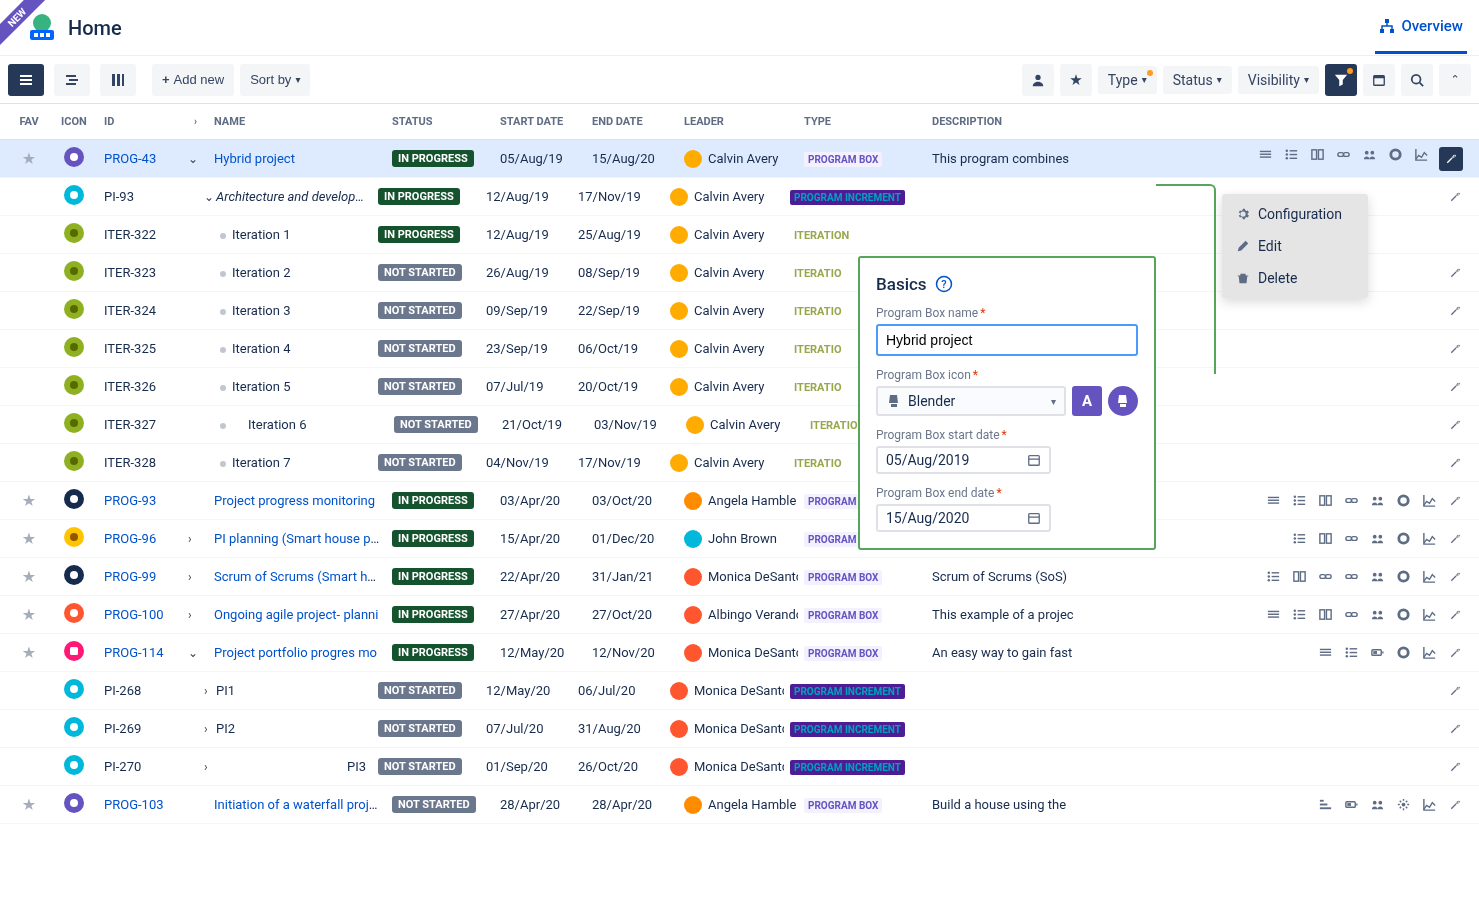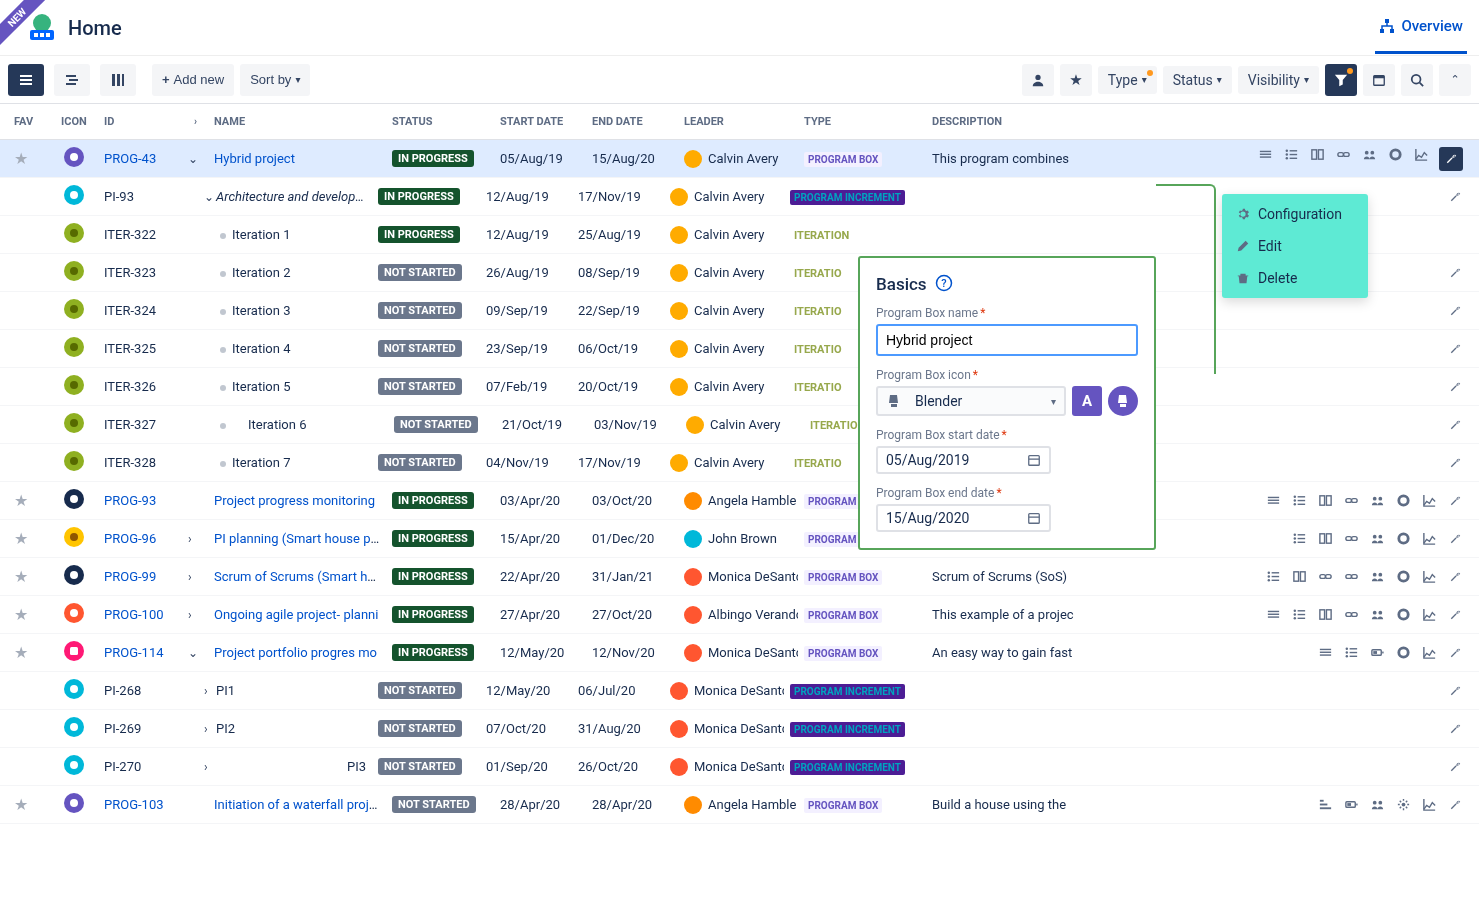--- a/index.html
+++ b/index.html
@@ -19,21 +19,21 @@
 .btn svg { width: 16px; height: 16px; }
 .btn-group { display: flex; gap: 4px; margin-right: 10px; }
 .toolbar-right { margin-left: auto; display: flex; align-items: center; gap: 6px; }
 .filter-pill { background: #f4f5f7; padding: 6px 10px; border-radius: 3px; font-size: 14px; color: #344563; display: inline-flex; align-items: center; cursor: pointer; position: relative; }
 .filter-pill .chev { margin-left: 4px; font-size: 10px; }
 .orange-dot { width: 6px; height: 6px; background: #ff991f; border-radius: 50%; position: absolute; top: 4px; right: 4px; }
 .sq-btn { width: 32px; height: 32px; background: #f4f5f7; border-radius: 3px; display: inline-flex; align-items: center; justify-content: center; cursor: pointer; color: #344563; position: relative; }
 .sq-btn.dark { background: #253858; color: #fff; }
 .table-head { display: flex; align-items: center; height: 36px; padding: 0 8px; font-size: 11px; font-weight: 700; color: #5e6c84; border-bottom: 1px solid #dfe1e6; }
 .col { padding: 0 6px; flex-shrink: 0; }
-.c-fav { width: 42px; text-align: left; }
+.c-fav { width: 42px; text-align: center; }
 .c-icon { width: 48px; text-align: center; }
 .c-id { width: 90px; }
 .c-exp { width: 20px; }
 .c-name { width: 178px; overflow: hidden; white-space: nowrap; text-overflow: ellipsis; }
 .c-status { width: 108px; }
 .c-start { width: 92px; }
 .c-end { width: 92px; }
 .c-leader { width: 120px; display: flex; align-items: center; overflow: hidden; white-space: nowrap; }
 .c-type { width: 128px; }
 .c-desc { width: 160px; overflow: hidden; white-space: nowrap; text-overflow: ellipsis; }
@@ -49,32 +49,32 @@
 .type-tag { font-size: 10px; font-weight: 700; padding: 2px 4px; border-radius: 2px; }
 .type-tag.pb { background: #f3f0ff; color: #6554c0; }
 .type-tag.pi { background: #4c1d95; color: #00a3bf; }
 .type-tag.it { color: #97a84c; font-size: 11px; font-weight: 700; }
 .avatar { width: 18px; height: 18px; border-radius: 50%; margin-right: 6px; flex-shrink: 0; }
 .expand { color: #344563; cursor: pointer; font-size: 12px; display: inline-block; }
 .act-icon { color: #5e6c84; cursor: pointer; width: 16px; height: 16px; display: inline-flex; align-items: center; justify-content: center; }
 .act-icon.dark { background: #253858; color: #fff; border-radius: 3px; width: 24px; height: 24px; }
 .tree-dot { width: 6px; height: 6px; background: #c1c7d0; border-radius: 50%; display: inline-block; margin-right: 8px; }
 .popup { position: absolute; border: 2px solid #57a55a; border-radius: 3px; background: #fff; padding: 16px; width: 298px; top: 256px; left: 858px; z-index: 10; }
-.popup h3 { font-size: 17px; font-weight: 500; color: #172b4d; margin-bottom: 12px; display: flex; align-items: flex-start; }
+.popup h3 { font-size: 17px; font-weight: 500; color: #172b4d; margin-bottom: 12px; display: flex; align-items: center; }
 .popup h3 svg { margin-left: 8px; }
 .popup label { font-size: 12px; color: #6b778c; display: block; margin-bottom: 4px; }
 .popup label .req { color: #de350b; margin-left: 2px; }
 .popup input[type=text] { width: 100%; border: 2px solid #4c9aff; border-radius: 3px; padding: 6px 8px; font-size: 14px; margin-bottom: 12px; outline: none; }
 .popup .icon-row { display: flex; gap: 6px; align-items: center; margin-bottom: 12px; }
-.icon-select { flex: 1; border: 2px solid #dfe1e6; border-radius: 3px; padding: 5px 8px; font-size: 14px; background: #fafbfc; display: flex; align-items: center; cursor: pointer; gap: 7px; }
+.icon-select { flex: 1; border: 2px solid #dfe1e6; border-radius: 3px; padding: 5px 8px; font-size: 14px; background: #fafbfc; display: flex; align-items: center; cursor: pointer; }
 .letter-box { width: 30px; height: 30px; background: #6554c0; color: #fff; border-radius: 3px; display: flex; align-items: center; justify-content: center; font-weight: 700; font-size: 15px; }
 .circ-box { width: 30px; height: 30px; background: #6554c0; color: #fff; border-radius: 50%; display: flex; align-items: center; justify-content: center; }
 .date-row { display: flex; align-items: center; border: 2px solid #dfe1e6; border-radius: 3px; padding: 4px 8px; width: 175px; margin-bottom: 12px; }
 .date-row span { flex: 1; font-size: 14px; }
-.menu { position: absolute; background: #5eead4; border-radius: 3px; box-shadow: 0 4px 12px rgba(0,0,0,0.15); width: 146px; top: 194px; left: 1222px; z-index: 11; padding: 4px 0; }
+.menu { position: absolute; background: #e5e5e5; border-radius: 3px; box-shadow: 0 4px 12px rgba(0,0,0,0.15); width: 146px; top: 194px; left: 1222px; z-index: 11; padding: 4px 0; }
 .menu-item { padding: 8px 14px; font-size: 14px; color: #172b4d; cursor: pointer; display: flex; align-items: center; }
 .menu-item svg { margin-right: 8px; color: #5e6c84; width: 14px; height: 14px; }
 .connector-line { position: absolute; border-top: 2px solid #57a55a; border-right: 2px solid #57a55a; top: 184px; left: 1156px; width: 60px; height: 190px; border-top-right-radius: 6px; z-index: 5; pointer-events: none; }
 .chev-head { font-size: 10px; color: #5e6c84; margin-left: auto; margin-right: 4px; }
 </style>
 </head>
 <body>
 
 <div class="header">
   <div class="new-badge">
@@ -405,21 +405,21 @@
       <div class="col c-fav"></div>
       <div class="col c-icon"><span class="pi-icon" style="background:#8fb021">
           <svg width="20" height="20" viewBox="0 0 20 20">
             <circle cx="10" cy="10" r="4" fill="#576a00"></circle>
           </svg>
         </span></div>
       <div class="col c-id"><span>ITER-326</span></div>
       <div class="col c-exp" style="padding-left: 32px;"><span class="tree-dot"></span></div>
       <div class="col c-name" style="width: 146px;"><span>Iteration 5</span></div>
       <div class="col c-status"><span class="badge not-started">NOT STARTED</span></div>
-      <div class="col c-start">07/Feb/19</div>
+      <div class="col c-start">07/Jul/19</div>
       <div class="col c-end">20/Oct/19</div>
       <div class="col c-leader">
         <span class="avatar" style="background:#ffab00"></span>
         <span>Calvin Avery</span>
       </div>
       <div class="col c-type"><span class="type-tag it">ITERATIO</span></div>
       <div class="col c-desc"></div>
       <div class="col c-actions">
         <span class="act-icon">
           <svg width="15" height="15" viewBox="0 0 16 16" fill="#5e6c84">
@@ -863,21 +863,21 @@
       <div class="col c-fav"></div>
       <div class="col c-icon"><span class="pi-icon" style="background:#00b8d9">
           <svg width="20" height="20" viewBox="0 0 20 20">
             <circle cx="10" cy="10" r="4" fill="#fff"></circle>
           </svg>
         </span></div>
       <div class="col c-id"><span>PI-269</span></div>
       <div class="col c-exp" style="padding-left: 16px;"><span class="expand">›</span></div>
       <div class="col c-name" style="width: 162px;"><span>PI2</span></div>
       <div class="col c-status"><span class="badge not-started">NOT STARTED</span></div>
-      <div class="col c-start">07/Oct/20</div>
+      <div class="col c-start">07/Jul/20</div>
       <div class="col c-end">31/Aug/20</div>
       <div class="col c-leader">
         <span class="avatar" style="background:#ff5630"></span>
         <span>Monica DeSanto</span>
       </div>
       <div class="col c-type"><span class="type-tag pi">PROGRAM INCREMENT</span></div>
       <div class="col c-desc"></div>
       <div class="col c-actions">
         <span class="act-icon">
           <svg width="15" height="15" viewBox="0 0 16 16" fill="#5e6c84">

